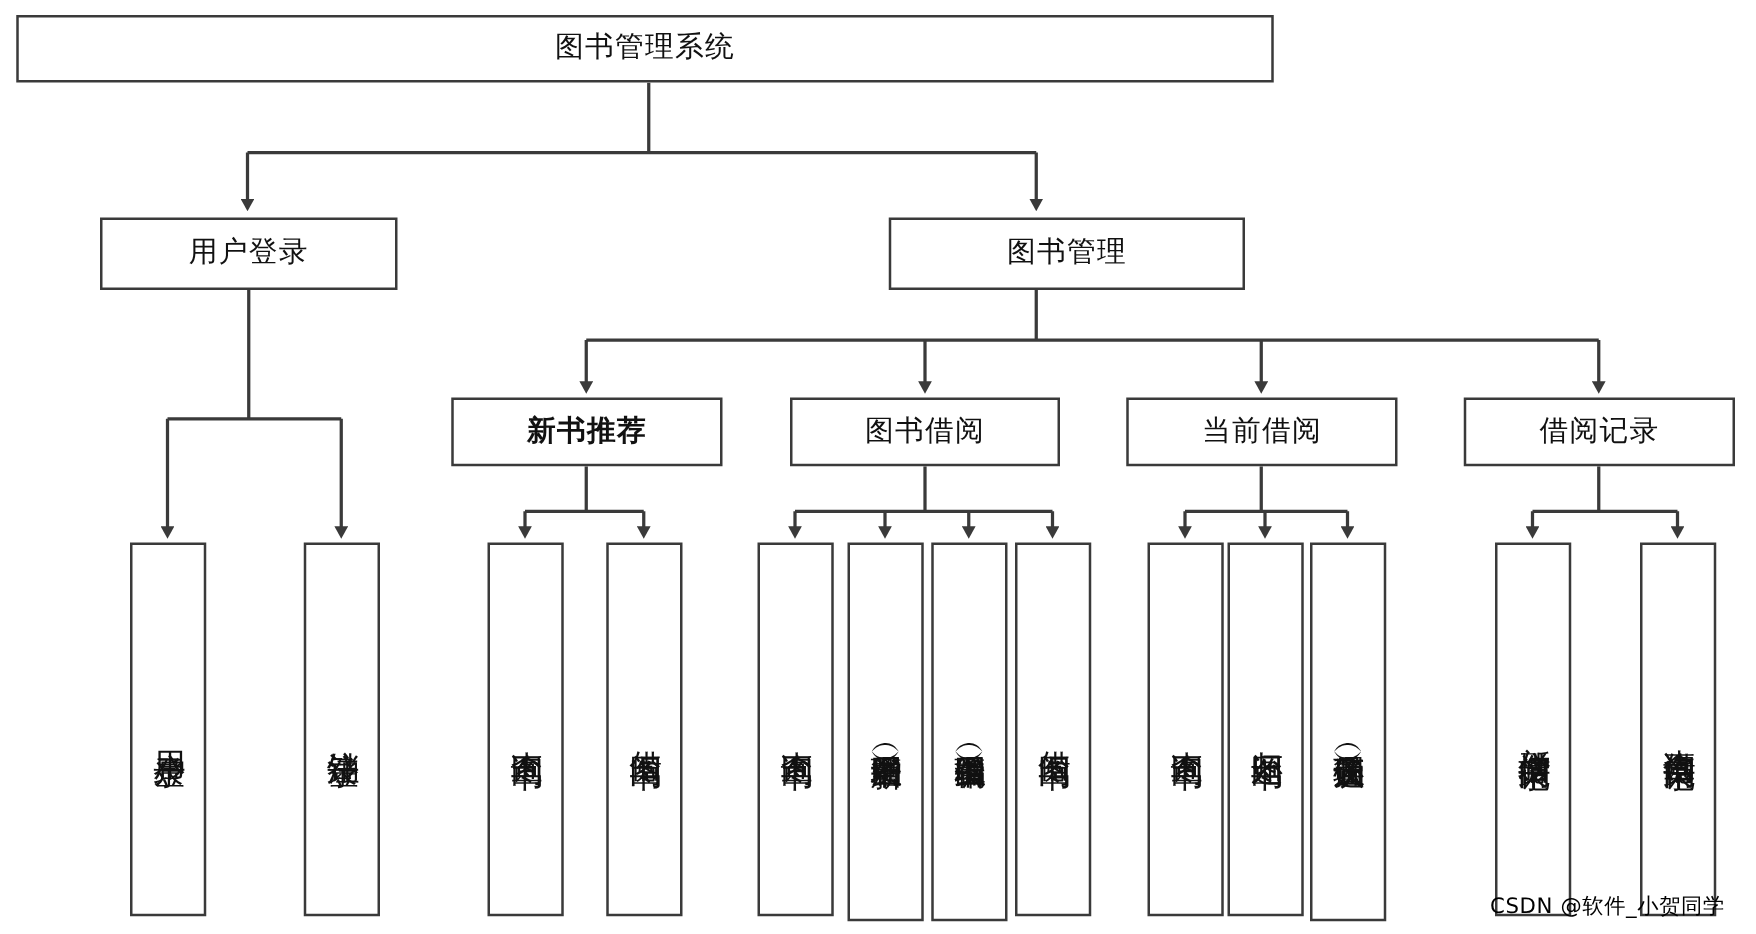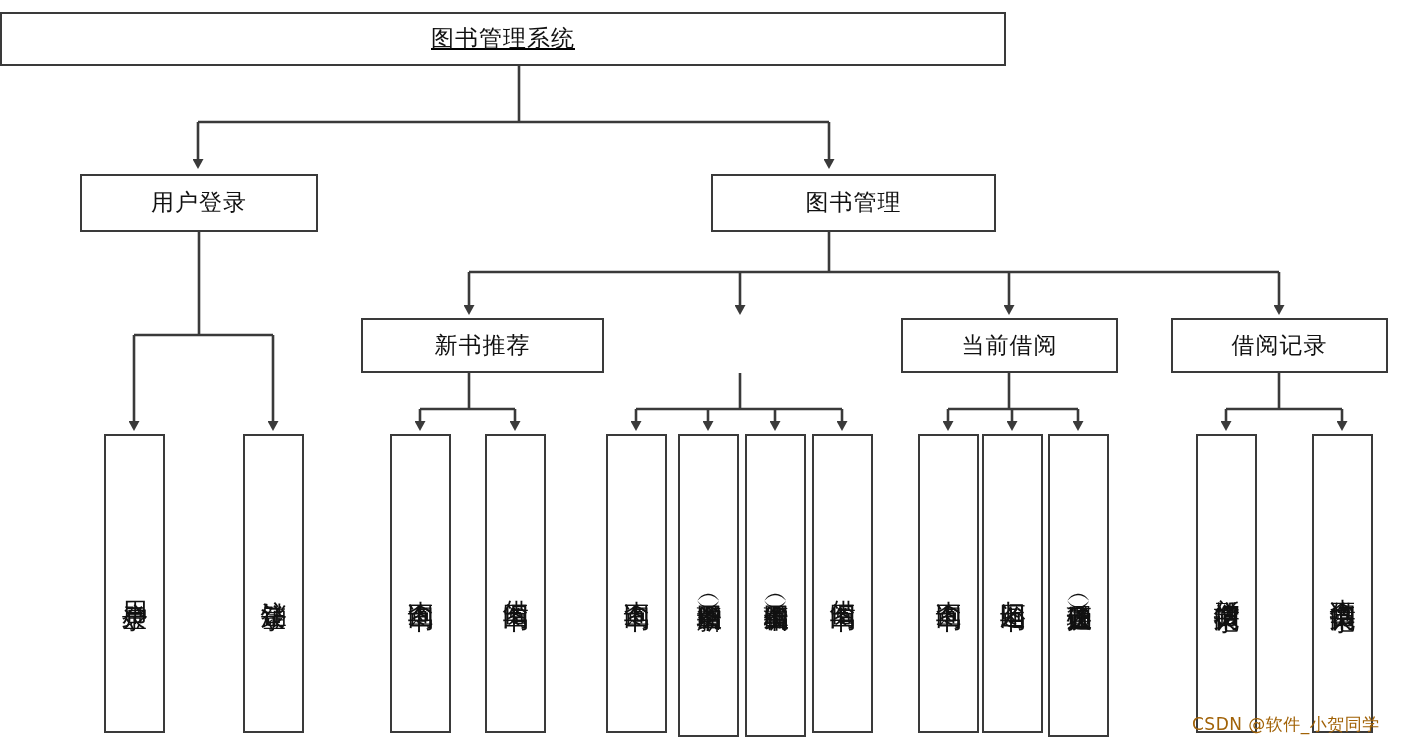--- a/index.html
+++ b/index.html
@@ -56,21 +56,21 @@
     top: 0;
     width: 1405px;
     height: 747px;
     pointer-events: none;
   }
   .watermark {
     position: absolute;
     left: 1192px;
     top: 713px;
     font-size: 17px;
-    color: #a16207;
+    color: #000000;
     white-space: nowrap;
     letter-spacing: 0.5px;
   }
 </style>
 </head>
 <body>
 
 <div id="diagram-root">
 
   <svg class="connectors" viewBox="0 0 1405 747" xmlns="http://www.w3.org/2000/svg">
@@ -116,33 +116,36 @@
       <path d="M1012,409 L1012,422" marker-end="url(#arrow)"></path>
       <path d="M1078,409 L1078,422" marker-end="url(#arrow)"></path>
 
       <path d="M1279,373 L1279,409"></path>
       <path d="M1226,409 L1342,409"></path>
       <path d="M1226,409 L1226,422" marker-end="url(#arrow)"></path>
       <path d="M1342,409 L1342,422" marker-end="url(#arrow)"></path>
     </g>
   </svg>
 
-  <div class="node" style="left: 0; top: 12px; width: 1006px; height: 54px; text-decoration: underline;">
+  <div class="node" style="left: 13px; top: 12px; width: 1006px; height: 54px;">
     <span class="node-h">图书管理系统</span>
   </div>
 
   <div class="node" style="left: 80px; top: 174px; width: 238px; height: 58px;">
     <span class="node-h">用户登录</span>
   </div>
   <div class="node" style="left: 711px; top: 174px; width: 285px; height: 58px;">
     <span class="node-h">图书管理</span>
   </div>
 
-  <div class="node" style="left: 361px; top: 318px; width: 243px; height: 55px;">
+  <div class="node" style="left: 361px; top: 318px; width: 217px; height: 55px; font-weight: bold;">
     <span class="node-h">新书推荐</span>
+  </div>
+  <div class="node" style="left: 632px; top: 318px; width: 216px; height: 55px;">
+    <span class="node-h">图书借阅</span>
   </div>
   <div class="node" style="left: 901px; top: 318px; width: 217px; height: 55px; text-align: right;">
     <span class="node-h">当前借阅</span>
   </div>
   <div class="node" style="left: 1171px; top: 318px; width: 217px; height: 55px;">
     <span class="node-h">借阅记录</span>
   </div>
 
   <div class="node" style="left: 104px; top: 434px; width: 61px; height: 299px;">
     <span class="node-v">用户登录</span>

